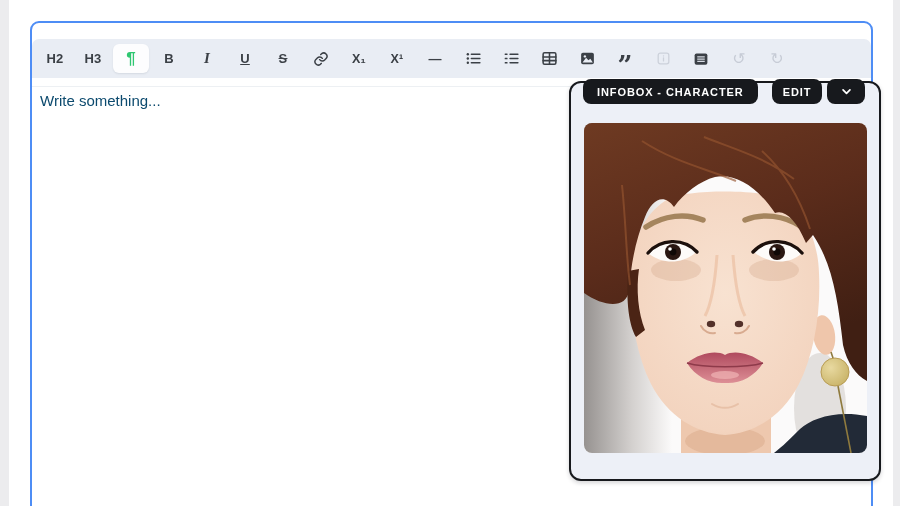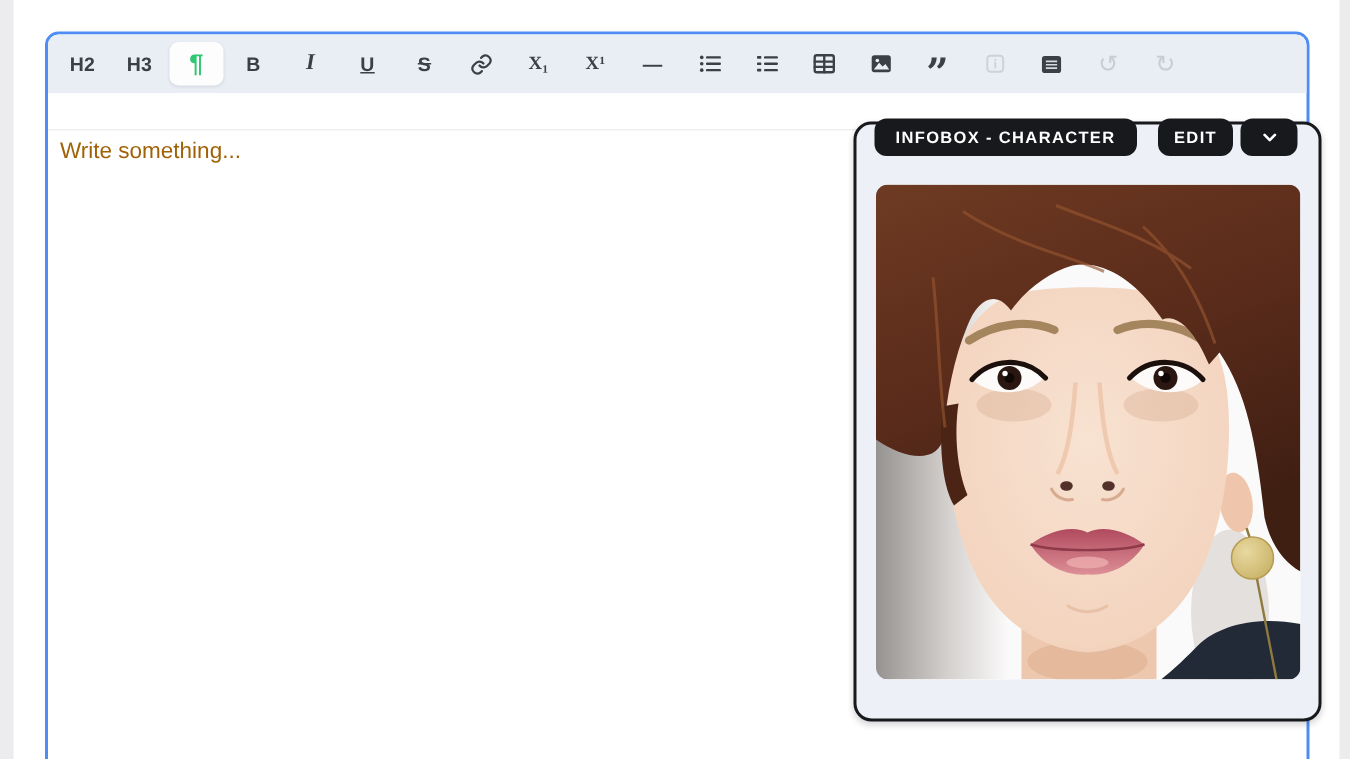--- a/index.html
+++ b/index.html
@@ -10,45 +10,45 @@
   .edge-band { position:absolute; top:0; bottom:0; background:#ececee; }
   .edge-band.left { left:0; width:9px; }
   .edge-band.right { right:0; width:7px; }
 
   
   .editor-frame { position:absolute; left:30px; top:21px; width:843px; height:500px;
                   background:#ffffff; border:2px solid #4e8df5;
                   border-radius:9px 9px 0 0; }
 
   .toolbar { height:39px; background:#e9edf4; border-radius:7px 7px 0 0;
-             display:flex; align-items:center; padding-left:5px; gap:2px; }
+             display:flex; align-items:center; padding-left:5px; gap:2px;margin-top:16px; }
   .tbtn { width:36px; height:29px; display:flex; align-items:center; justify-content:center;
           border-radius:6px; color:#3b4046; font-size:13px; font-weight:bold;
           letter-spacing:.2px; cursor:pointer; flex:0 0 auto; }
   .tbtn.active { background:#fdfdfe; box-shadow:0 1px 2px rgba(40,50,70,.10); }
   .tbtn.disabled { color:#c7ccd6; cursor:default; }
   .tbtn svg { display:block; }
   .lbl-paragraph { color:#2fc771; font-size:17px; font-weight:bold; }
   .lbl-italic { font-family:"Liberation Serif", serif; font-style:italic; font-size:15px; }
   .lbl-underline { text-decoration:underline; font-weight:600; }
   .lbl-strike { text-decoration:line-through; font-weight:600; }
-  .lbl-sub, .lbl-sup { font-size:12.5px;font-family:Liberation Serif, serif; }
+  .lbl-sub, .lbl-sup { font-size:12.5px; }
   .lbl-hr { font-weight:bold; letter-spacing:0; }
   .lbl-quote { font-family:"DejaVu Serif", serif; font-size:26px; line-height:8px;
                padding-top:13px; font-weight:bold; }
   .lbl-undo, .lbl-redo { font-size:16px; font-weight:normal; }
 
   .stroke-ic { stroke:#3b4046; stroke-width:2.2; fill:none;
                stroke-linecap:round; stroke-linejoin:round; }
   .fill-ic { fill:#3b4046; }
   .muted-ic { stroke:#ccd1da; stroke-width:1.8; fill:none; stroke-linecap:round; }
 
   .editor-divider { position:absolute; left:0; right:0; top:63px; height:1px; background:#edf0f3; }
   .editor-body { position:absolute; left:8px; top:69px; right:8px; }
-  .placeholder { color:#a16207; font-size:15px; line-height:18px; }
+  .placeholder { color:#0c4a6e; font-size:15px; line-height:18px; }
 
   
   .infobox { position:absolute; left:569px; top:81px; width:312px; height:400px;
              background:#edf0f7; border:2px solid #17191d; border-radius:12px;
              box-shadow:0 2px 4px rgba(20,24,32,.18); }
   .badge { position:absolute; top:-4px; height:25px; background:#17191d; color:#ffffff;
            border-radius:8px; font-size:11px; font-weight:bold; letter-spacing:.9px;
            display:flex; align-items:center; justify-content:center; white-space:nowrap; }
   .badge.title { left:12px; padding:0 14px; }
   .badge.edit { left:201px; width:50px; cursor:pointer; }

